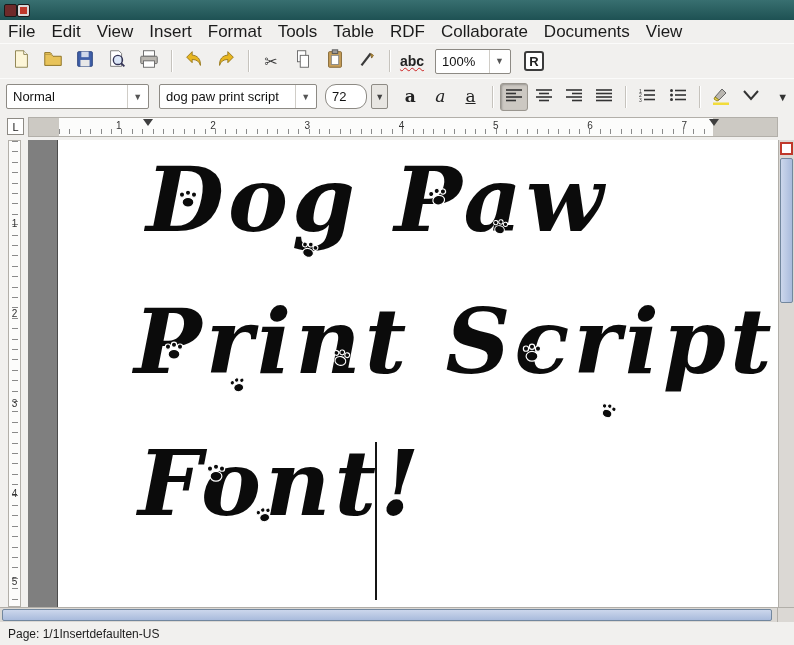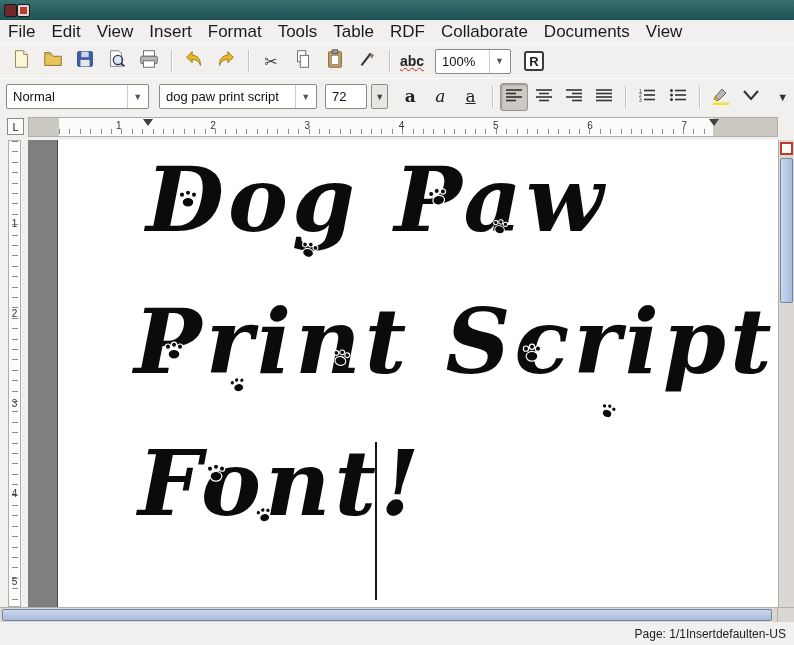--- a/index.html
+++ b/index.html
@@ -25,21 +25,21 @@
   .tool-btn.pressed { background: #ccc8c2; border-color: #9a968f; box-shadow: inset 1px 1px 2px rgba(0,0,0,.25); }
   .sep { width: 1px; height: 22px; background: #c6c3bd; box-shadow: 1px 0 0 #ffffff; margin: 0 5px; flex: 0 0 auto; }
   .glyph { font-size: 16px; color: #3c3c3c; }
   .spell { font-size: 14px; font-weight: bold; color: #222; text-decoration: underline wavy #cc2222 1px; line-height: 1; }
   .rdf-box { width: 20px; height: 20px; border: 2px solid #3b3b3b; border-radius: 3px; display: flex; align-items: center; justify-content: center; font-size: 13px; font-weight: bold; color: #222; background: #fff; }
 
   .combo { height: 25px; background: #ffffff; border: 1px solid #8d8a84; border-radius: 2px; display: flex; align-items: center; padding: 0 6px; font-size: 13px; color: #111; gap: 6px; }
   .combo .arrow { margin-left: auto; font-size: 9px; color: #555; border-left: 1px solid #d0cdc7; padding-left: 5px; align-self: stretch; display: flex; align-items: center; }
   .combo.style { width: 152px; margin-right: 8px; }
   .combo.font  { width: 168px; margin-right: 6px; }
-  .combo.size  { width: 44px; margin-right: 2px; }
+  .combo.size  { width: 44px; margin-right: 2px; border-radius: 11px; }
   .combo.zoom  { width: 76px; margin: 0 6px; }
   .size-arrow-btn { width: 18px; height: 25px; border: 1px solid #8d8a84; background: #e8e6e2; display: flex; align-items: center; justify-content: center; font-size: 9px; color: #444; border-radius: 2px; margin-right: 6px; }
 
   .fmt-letter { font-family: "DejaVu Serif", "Liberation Serif", serif; font-size: 17px; color: #222; line-height: 1; }
   .fmt-letter.b { font-weight: 800; }
   .fmt-letter.i { font-style: italic; }
   .fmt-letter.u { text-decoration: underline; }
 
   .overflow-arrow { font-size: 11px; color: #333; margin-left: 8px; }
   .spacer { flex: 1; }
@@ -71,21 +71,21 @@
 
   
   .vscroll { width: 16px; background: #dbd8d4; border-left: 1px solid #b2afa9; position: relative; flex: 0 0 auto; }
   .vscroll .top-red { position: absolute; top: 2px; left: 1px; width: 13px; height: 13px; background: #ffffff; border: 2px solid #c0392b; }
   .vthumb { position: absolute; top: 18px; left: 1px; width: 13px; height: 145px; background: linear-gradient(to right, #ccd7ec, #a9bbdc); border: 1px solid #72879e; border-radius: 2px; }
   .hscroll { height: 15px; background: #dbd8d4; border-top: 1px solid #b2afa9; position: relative; flex: 0 0 auto; }
   .hthumb { position: absolute; left: 2px; right: 22px; top: 1px; bottom: 1px; background: linear-gradient(#ccd7ec, #a9bbdc); border: 1px solid #72879e; border-radius: 2px; }
   .hcorner { position: absolute; right: 0; top: 0; bottom: 0; width: 17px; background: #dbd8d4; border-left: 1px solid #b2afa9; }
 
   
-  .statusbar { height: 23px; display: flex; align-items: center; justify-content: flex-end; padding: 0 8px; font-size: 12px; color: #1c1c1c; flex: 0 0 auto; }
+  .statusbar { height: 23px; display: flex; align-items: center; justify-content: flex-start; padding: 0 8px; font-size: 12px; color: #1c1c1c; flex: 0 0 auto; }
 </style>
 </head>
 <body>
 
 <div class="app">
 
   <div class="titlebar">
     <div class="tb-btn menu"></div>
     <div class="tb-btn close"></div>
   </div>

